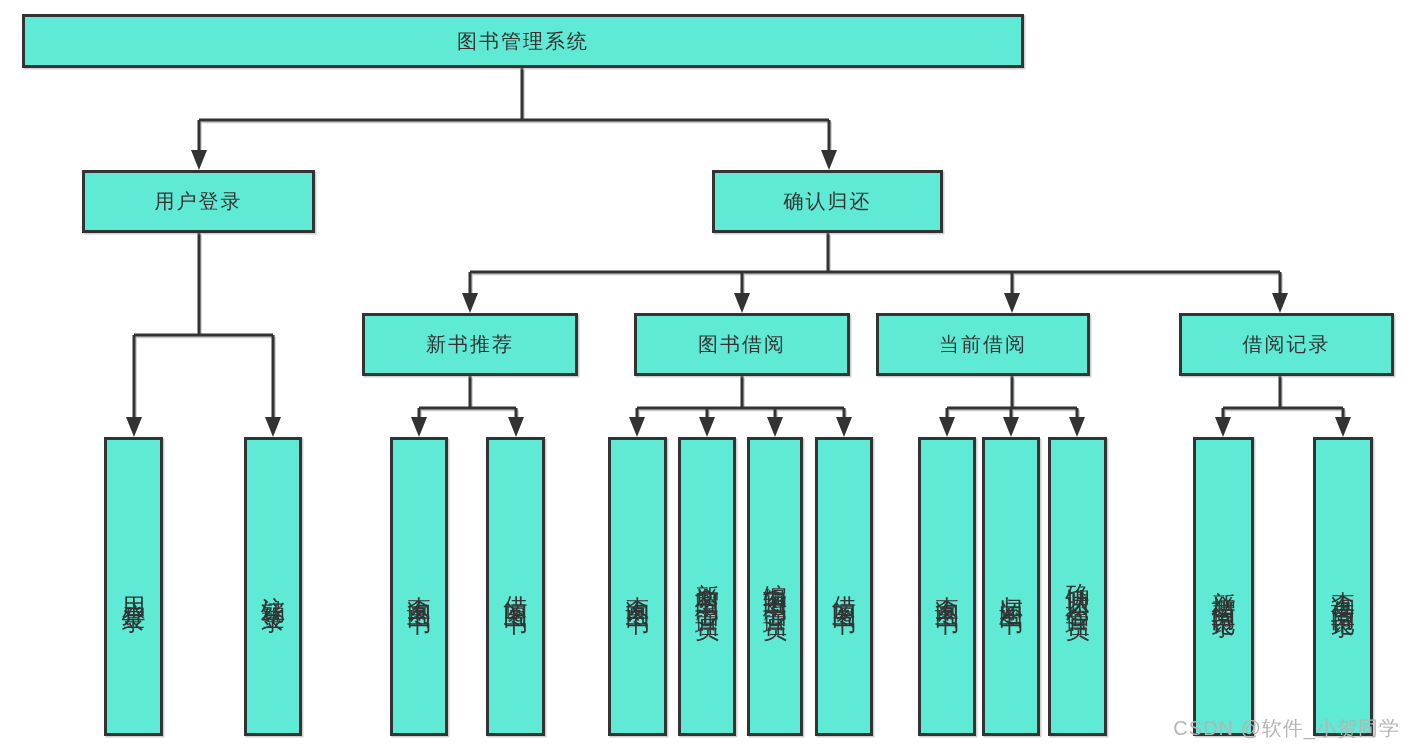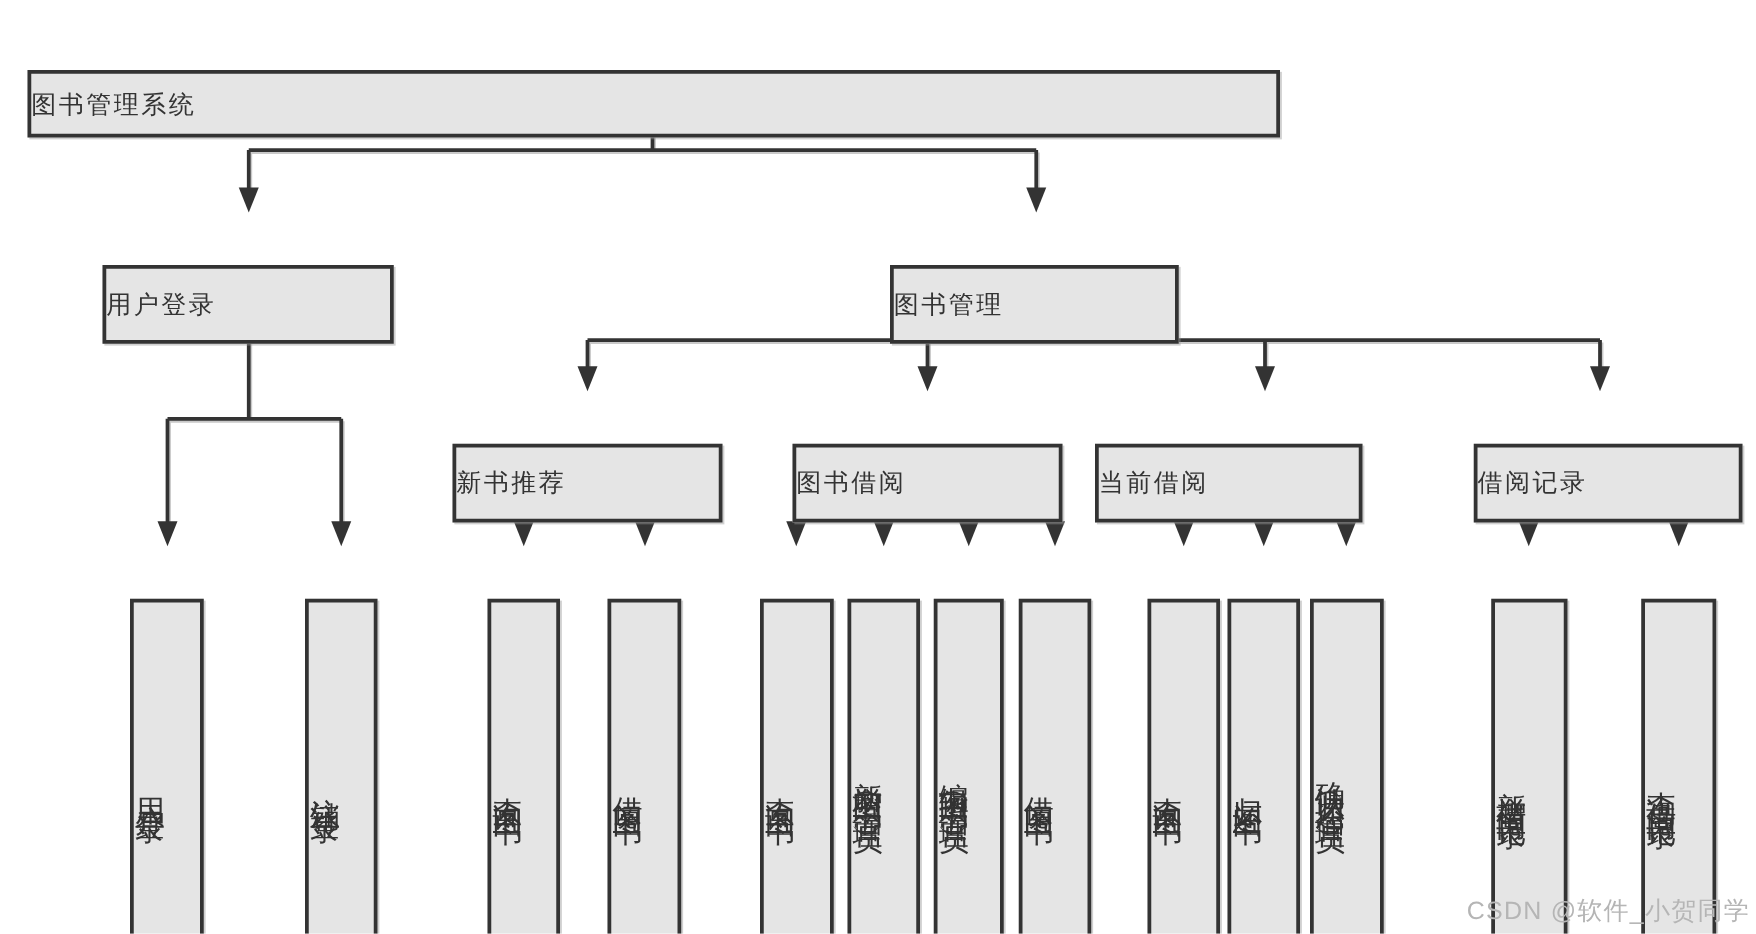--- a/index.html
+++ b/index.html
@@ -13,27 +13,26 @@
   }
   .connectors {
     position: absolute;
     left: 0; top: 0;
     width: 1405px; height: 747px;
   }
   .box {
     position: absolute;
     box-sizing: border-box;
     border: 3px solid #333333;
-    background: #e5e5e5;
+    background: #5eead4;
     color: #333333;
     display: flex;
     align-items: center;
-    justify-content: flex-start;
+    justify-content: center;
     box-shadow: 1.5px 1.5px 0 rgba(150,150,150,0.45);
-    margin-top: 42px;
   }
   .h-label {
     font-size: 20px;
     font-weight: 500;
     letter-spacing: 2px;
     white-space: nowrap;
   }
   .v-label {
     writing-mode: vertical-rl;
     text-orientation: mixed;
@@ -124,21 +123,21 @@
   </svg>
 
   <div class="box n-root">
     <span class="h-label">图书管理系统</span>
   </div>
 
   <div class="box n-l2a">
     <span class="h-label">用户登录</span>
   </div>
   <div class="box n-l2b">
-    <span class="h-label">图书管理</span>
+    <span class="h-label">确认归还</span>
   </div>
 
   <div class="box n-l3b">
     <span class="h-label">图书借阅</span>
   </div>
   <div class="box n-l3a">
     <span class="h-label">新书推荐</span>
   </div>
   <div class="box n-l3c">
     <span class="h-label">当前借阅</span>

